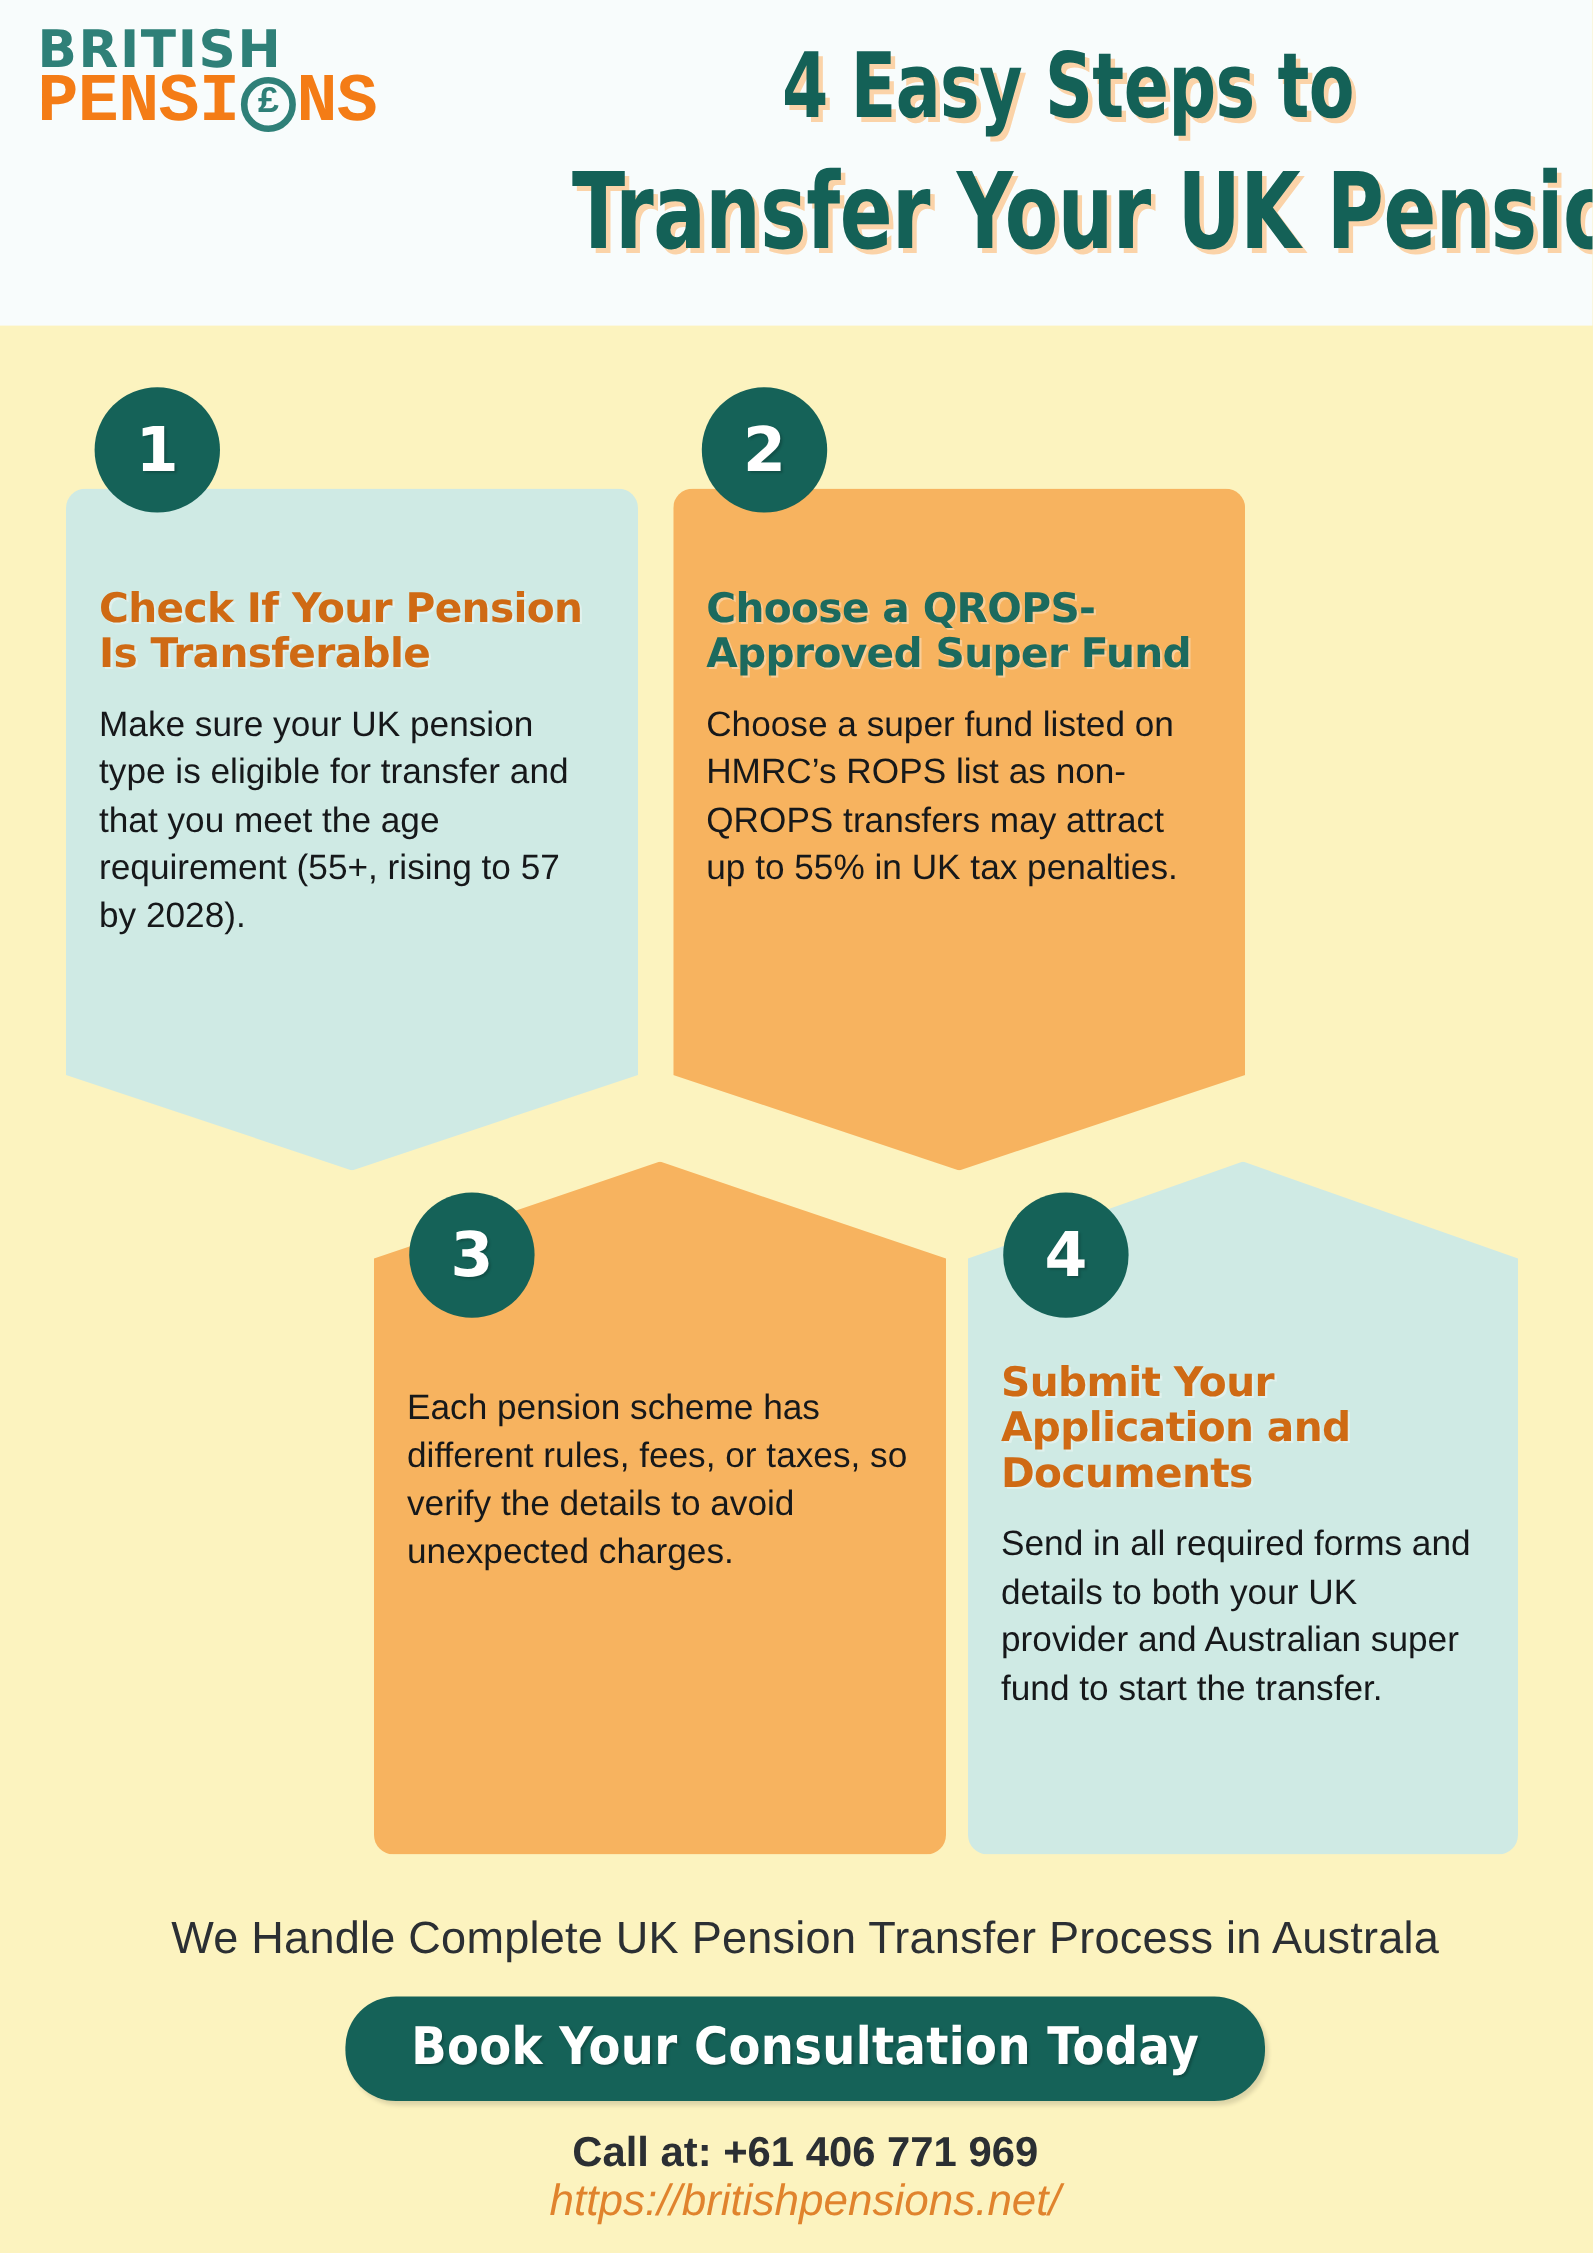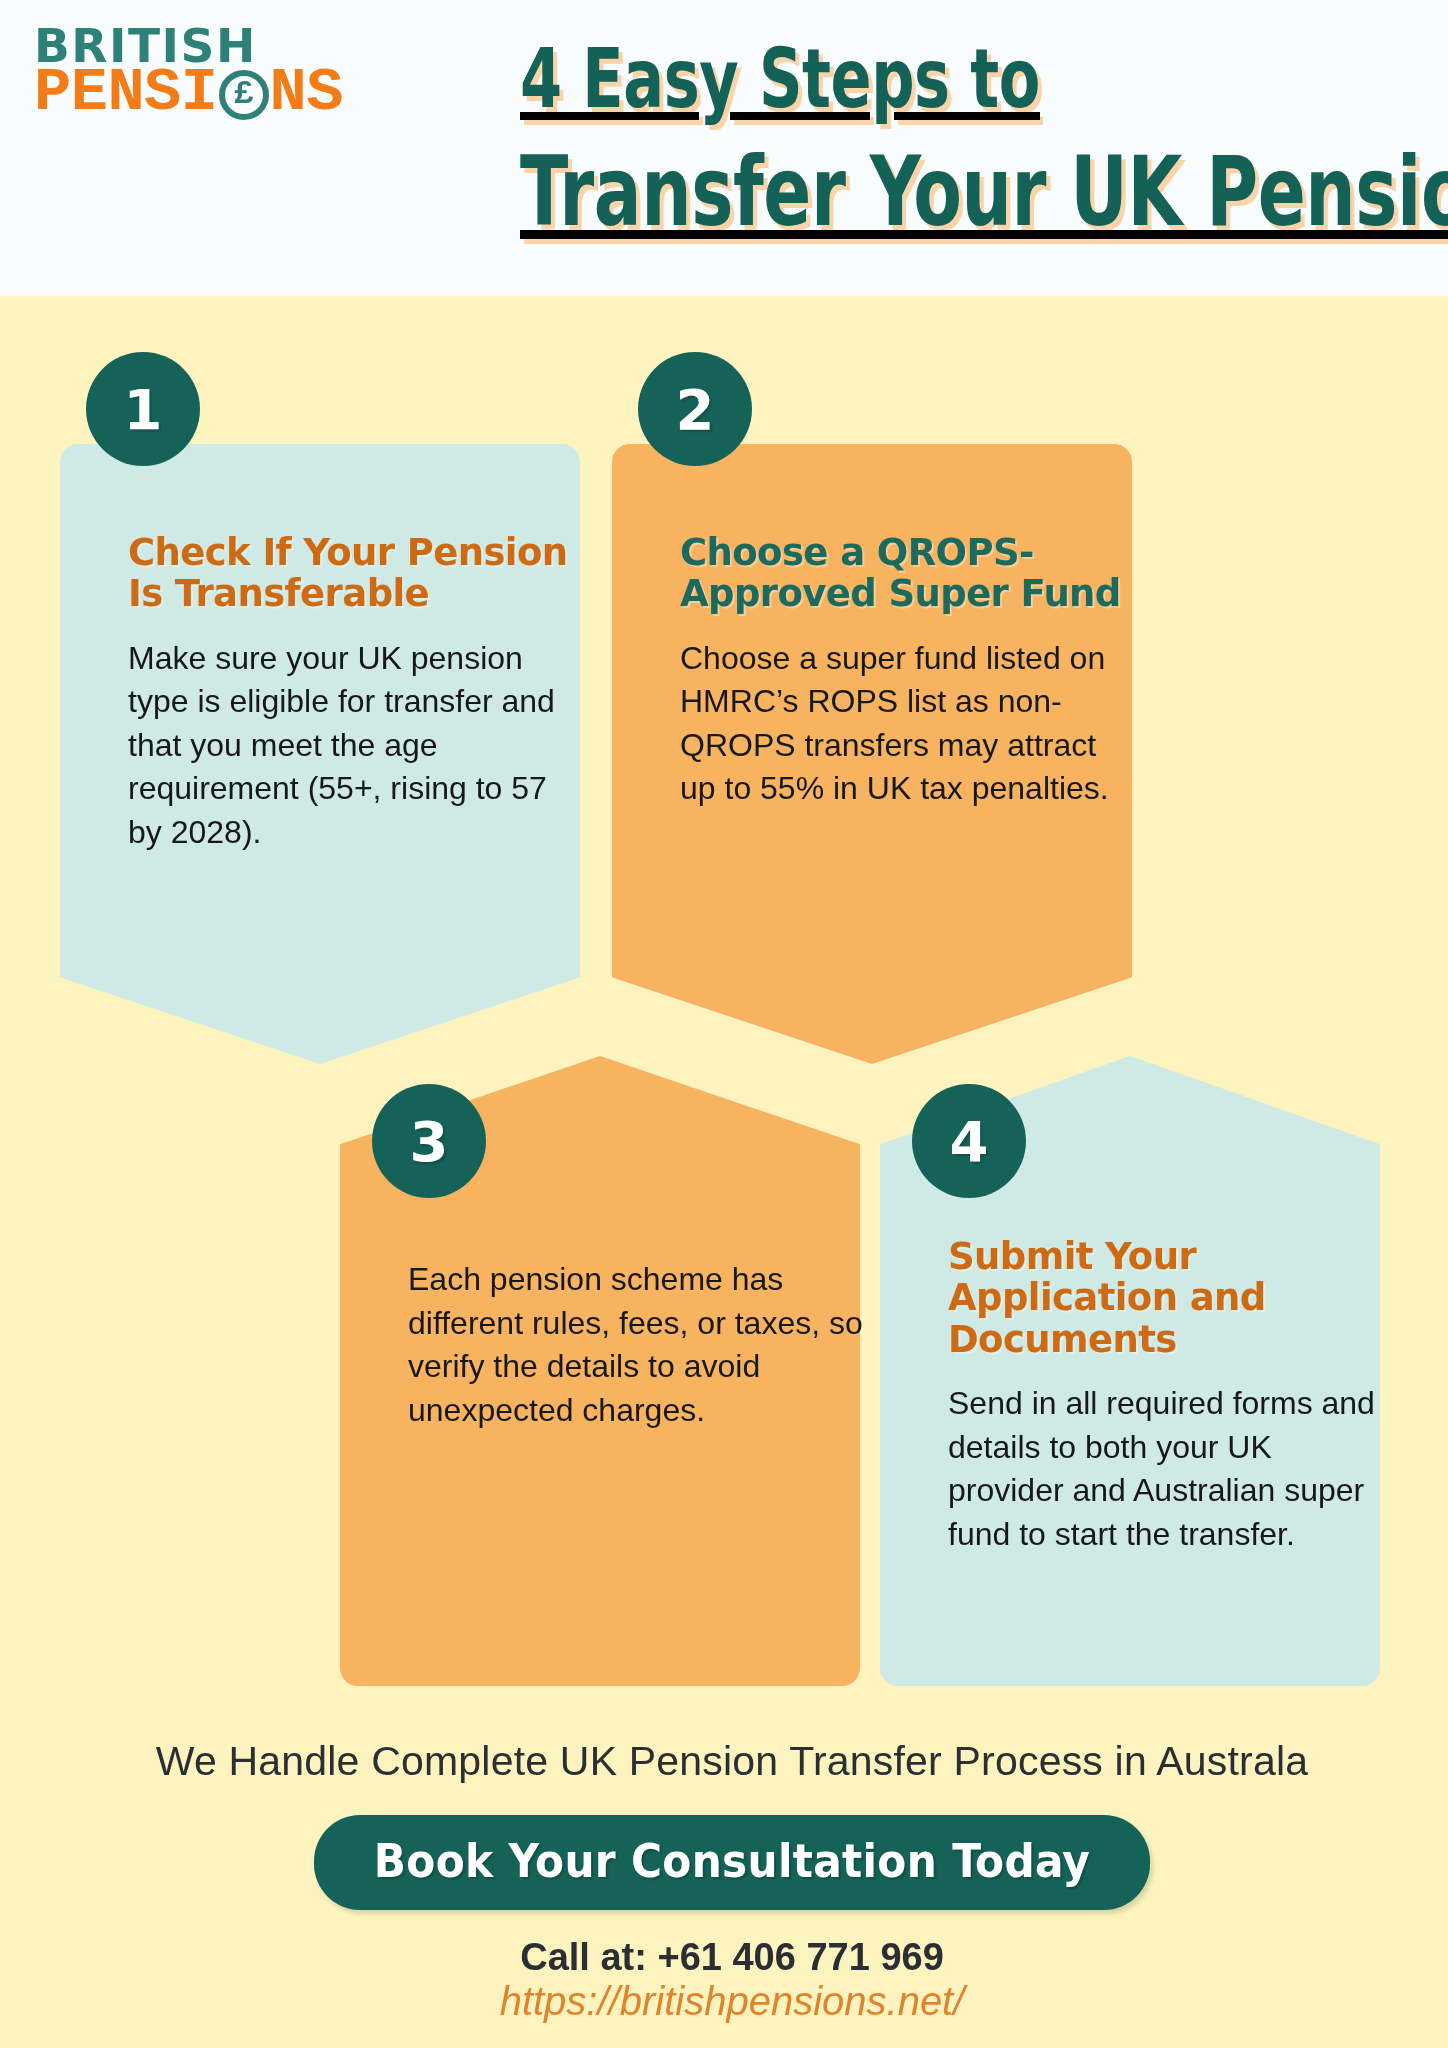--- a/index.html
+++ b/index.html
@@ -73,23 +73,22 @@
     font-weight: bold;
     margin: 0 1px;
     position: relative;
     top: 2px;
   }
 
   .title-wrap {
     position: absolute;
     right: 26px;
     top: 38px;
-    text-align: left;
+    text-align: center;
     width: 1100px;
-    text-decoration: underline;
   }
 
   .title-l1, .title-l2 {
     font-family: "DejaVu Sans Condensed", "Liberation Sans Narrow", "Liberation Sans", sans-serif;
     font-weight: bold;
     color: #146157;
     letter-spacing: -0.5px;
     transform: scaleX(0.82);
     transform-origin: right center;
     text-shadow: 5px 5px 0 #fbd3a8;
@@ -158,21 +157,20 @@
     z-index: 5;
     text-shadow: 2px 2px 2px rgba(0,0,0,0.18);
   }
 
   .card-body {
     position: absolute;
     left: 0;
     top: 0;
     width: 100%;
     padding: 0 30px;
-    margin-left: 38px;
   }
 
   .card-heading {
     font-family: "DejaVu Sans", sans-serif;
     font-weight: bold;
     font-size: 37px;
     line-height: 1.12;
     letter-spacing: -0.6px;
     text-shadow: 2px 2px 0 rgba(255,255,255,0.35);
   }

